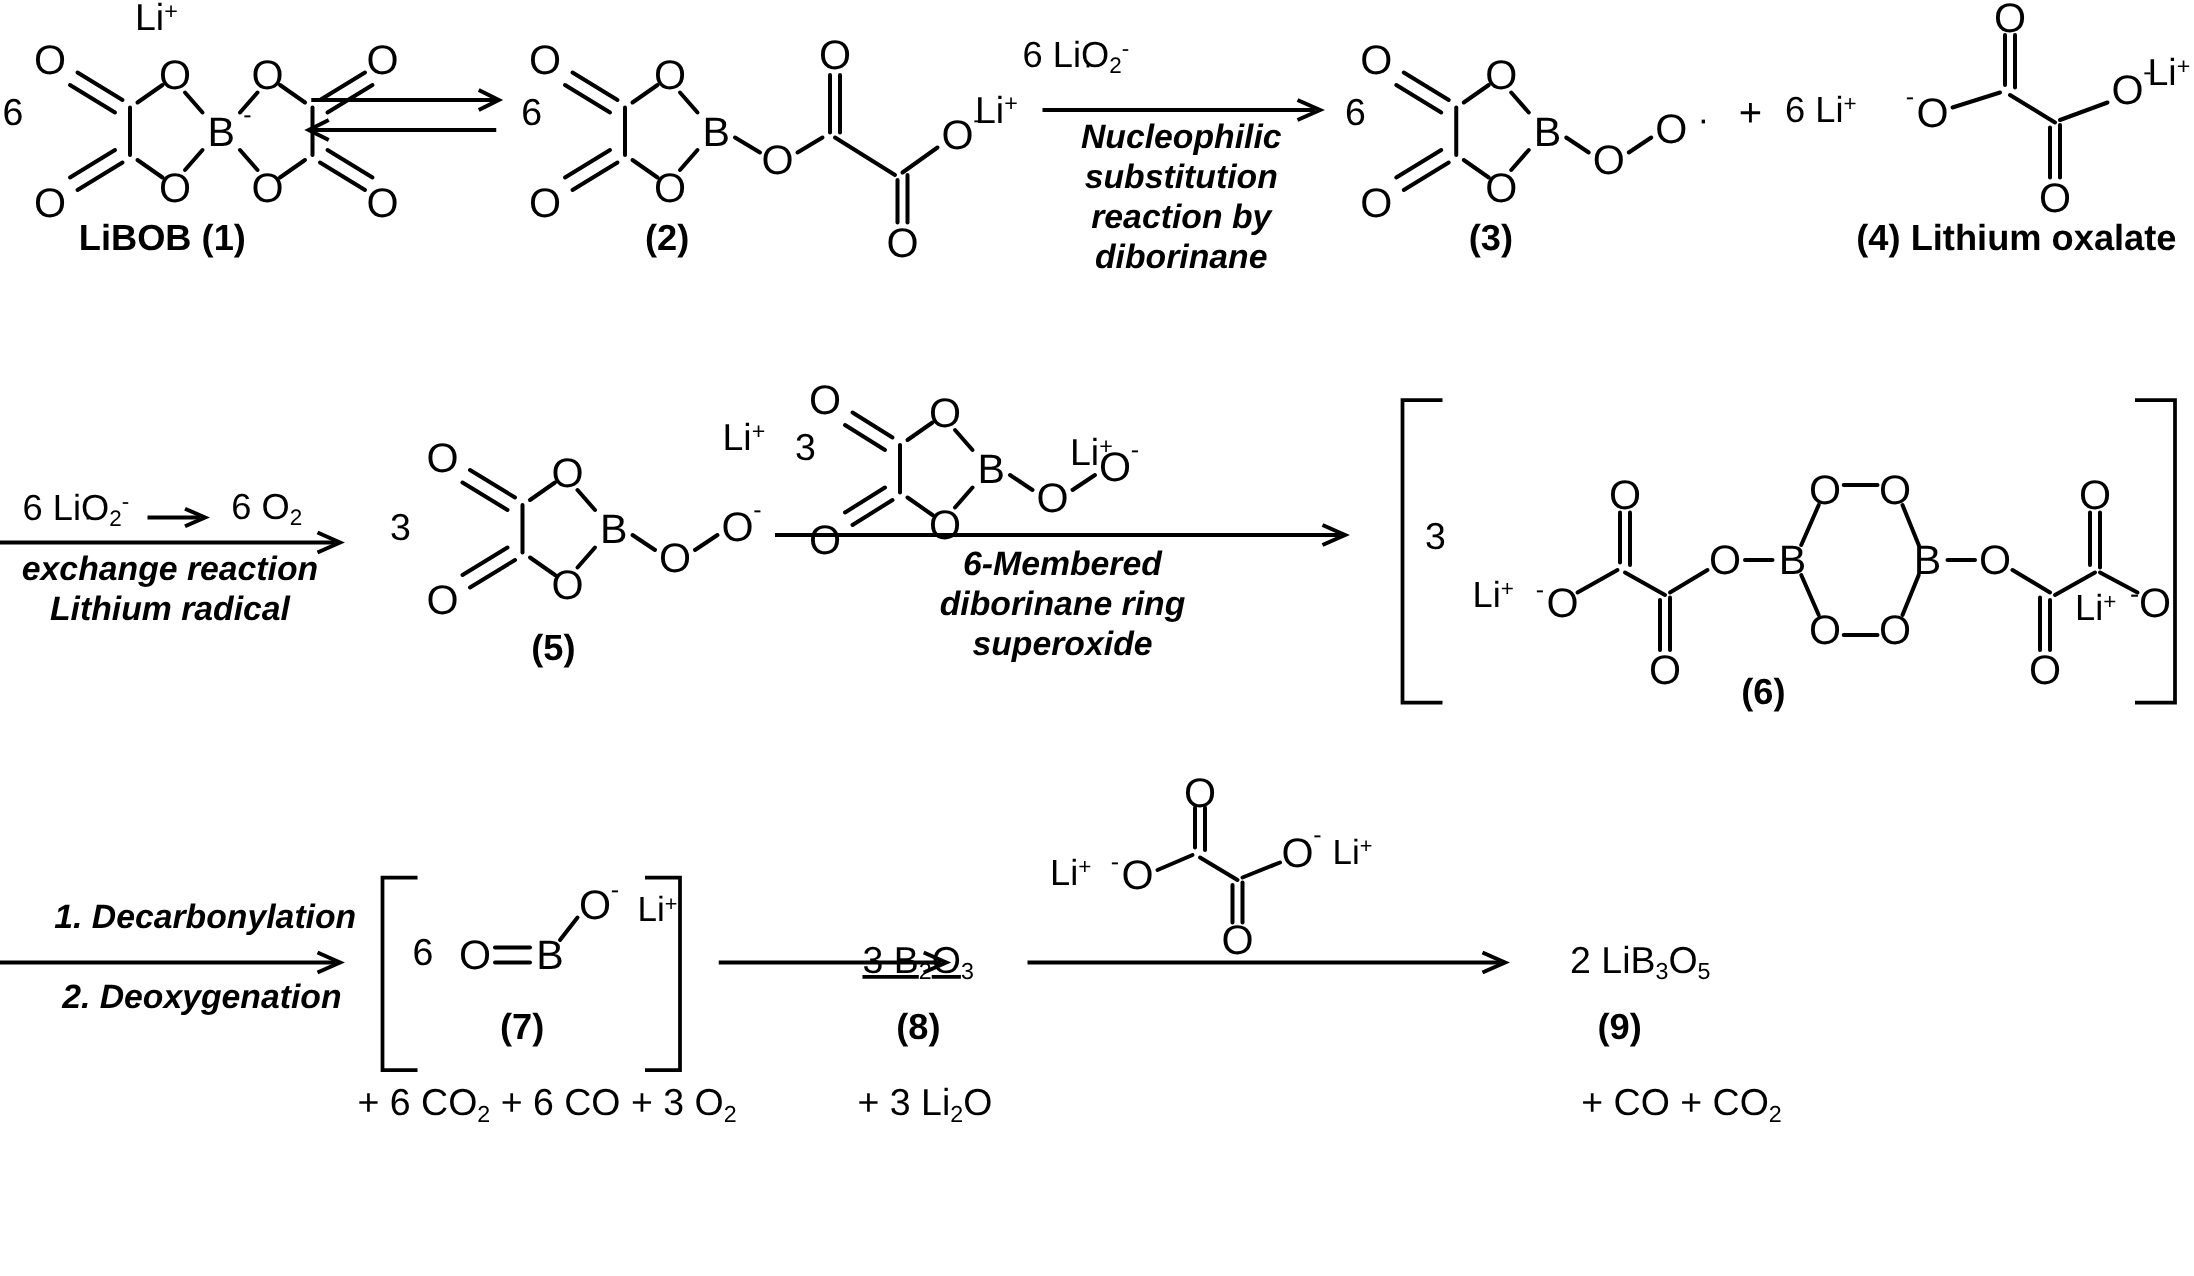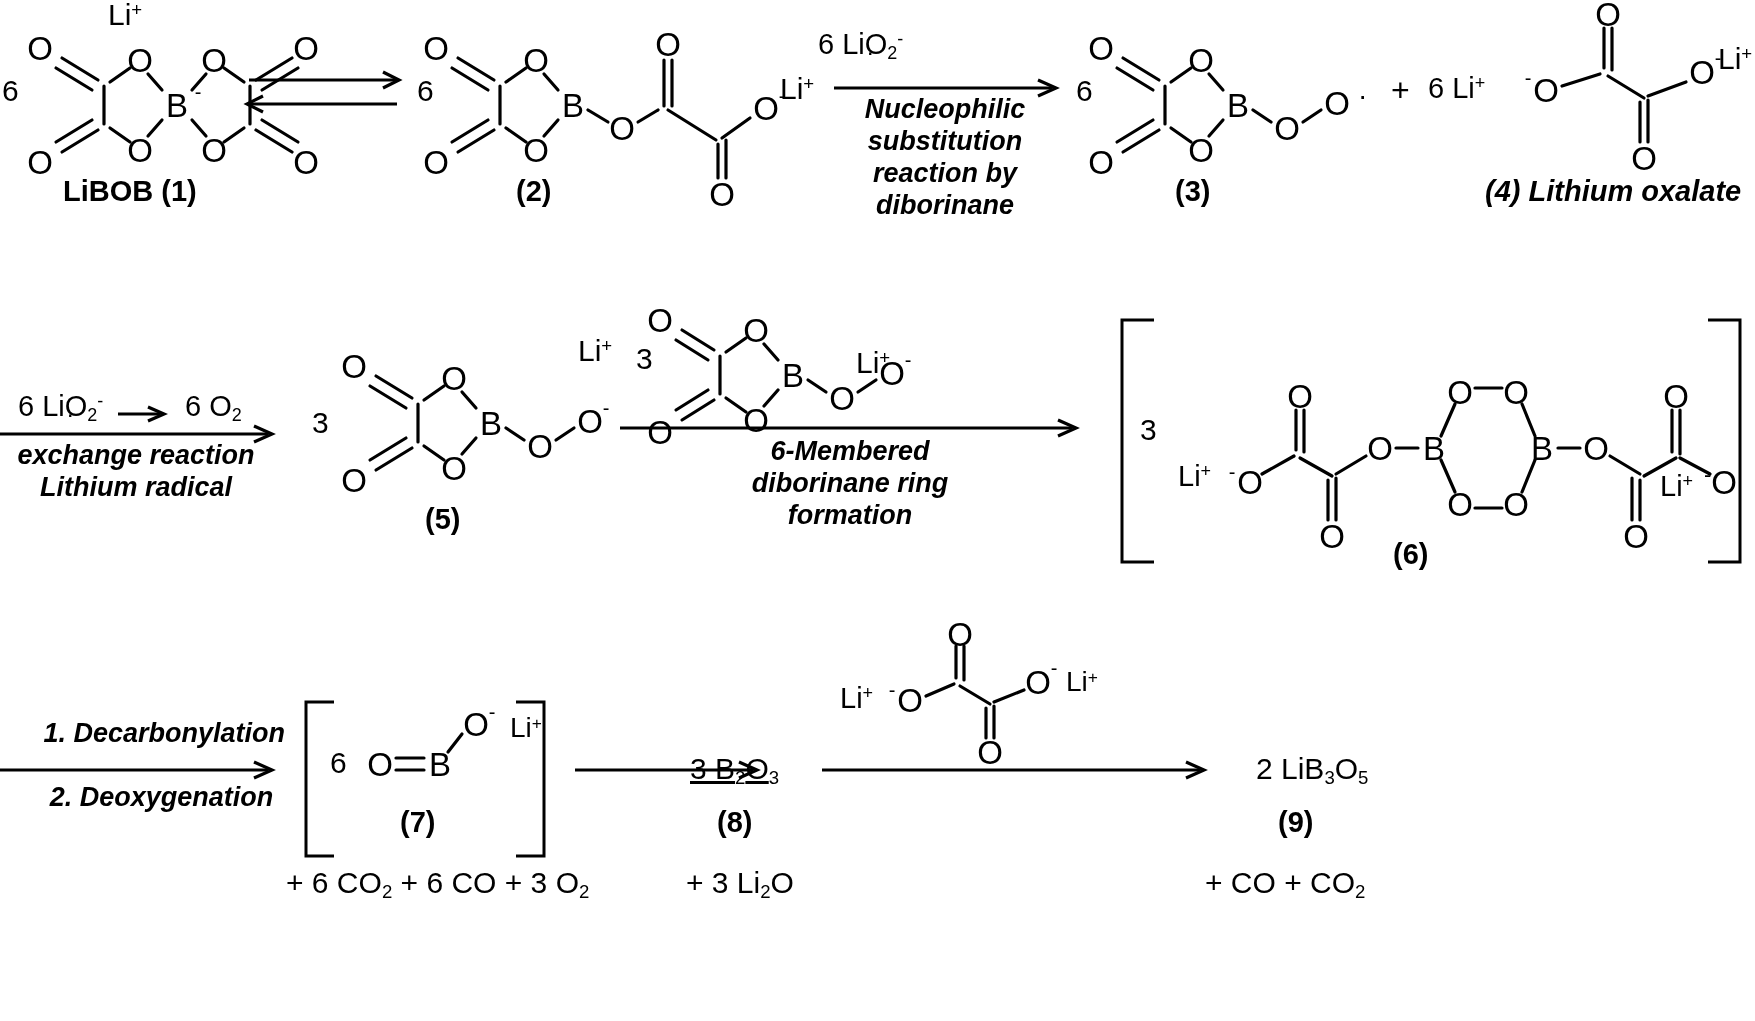--- a/index.html
+++ b/index.html
@@ -2,21 +2,21 @@
 <html><head>
 <meta charset="utf-8">
 <style>
   html,body{margin:0;padding:0;background:#ffffff;}
   body{width:1755px;height:1021px;position:relative;overflow:hidden;
        font-family:"Liberation Sans","DejaVu Sans",sans-serif;color:#000;}
   .scheme{position:absolute;left:0;top:0;width:1755px;height:1021px;}
   .lbl{position:absolute;white-space:nowrap;line-height:1;}
   .num{font-size:30px;}
   .cmpd{font-size:29px;font-weight:bold;font-style:normal;}
-  .cmpd-it{font-size:29px;font-weight:bold;font-style:italic;}
+  .cmpd-it{font-size:29px;font-weight:bold;}
   .cond{font-size:27px;font-weight:bold;font-style:italic;line-height:1.18;text-align:center;}
   .rgnt{font-size:29px;}
   .formula{font-size:30px;}
   sub{font-size:0.62em;vertical-align:-0.28em;}
   sup{font-size:0.62em;vertical-align:0.48em;}
   svg{position:absolute;left:0;top:0;overflow:visible;}
   .bond{stroke:#000;stroke-width:3.2;fill:none;stroke-linecap:round;}
   .atom{font-family:"Liberation Sans","DejaVu Sans",sans-serif;font-size:33px;
         text-anchor:middle;dominant-baseline:central;fill:#000;}
   .atom-s{font-size:20px;}
@@ -314,21 +314,21 @@
     <span>Li</span><sup>+</sup>
   </div>
 
   <svg width="480" height="20" style="left:620px;top:418px;">
     <path class="arrowline" d="M 0,10 L 452,10"></path>
     <path class="arrowline" d="M 438,2 L 456,10 L 438,18"></path>
   </svg>
   <div class="lbl cond" style="left:630px;top:436px;width:440px;text-align:center;">
     <div>6-Membered</div>
     <div>diborinane ring</div>
-    <div>formation</div>
+    <div>superoxide</div>
   </div>
 
   <svg width="640" height="250" style="left:1110px;top:318px;">
     <path class="brk" d="M 44,2 L 12,2 L 12,244 L 44,244"></path>
     <path class="brk" d="M 598,2 L 630,2 L 630,244 L 598,244"></path>
   </svg>
   <div class="lbl num" style="left:1140px;top:415px;">3</div>
 
   <div class="lbl rgnt" style="left:1178px;top:462px;">
     <span>Li</span><sup>+</sup>
@@ -448,17 +448,17 @@
 
   <svg width="400" height="20" style="left:822px;top:760px;">
     <path class="arrowline" d="M 0,10 L 378,10"></path>
     <path class="arrowline" d="M 364,2 L 382,10 L 364,18"></path>
   </svg>
 
   <div class="lbl formula" style="left:1240px;top:754px;margin-left:16px;">
     <span>2 LiB</span><sub>3</sub><span>O</span><sub>5</sub>
   </div>
   <div class="lbl cmpd" style="left:1278px;top:808px;">(9)</div>
-  <div class="lbl formula" style="left:1205px;top:868px;">
+  <div class="lbl formula" style="left:1265px;top:868px;">
     + CO + CO<sub>2</sub>
   </div>
 
 </div>
 
 </body></html>

